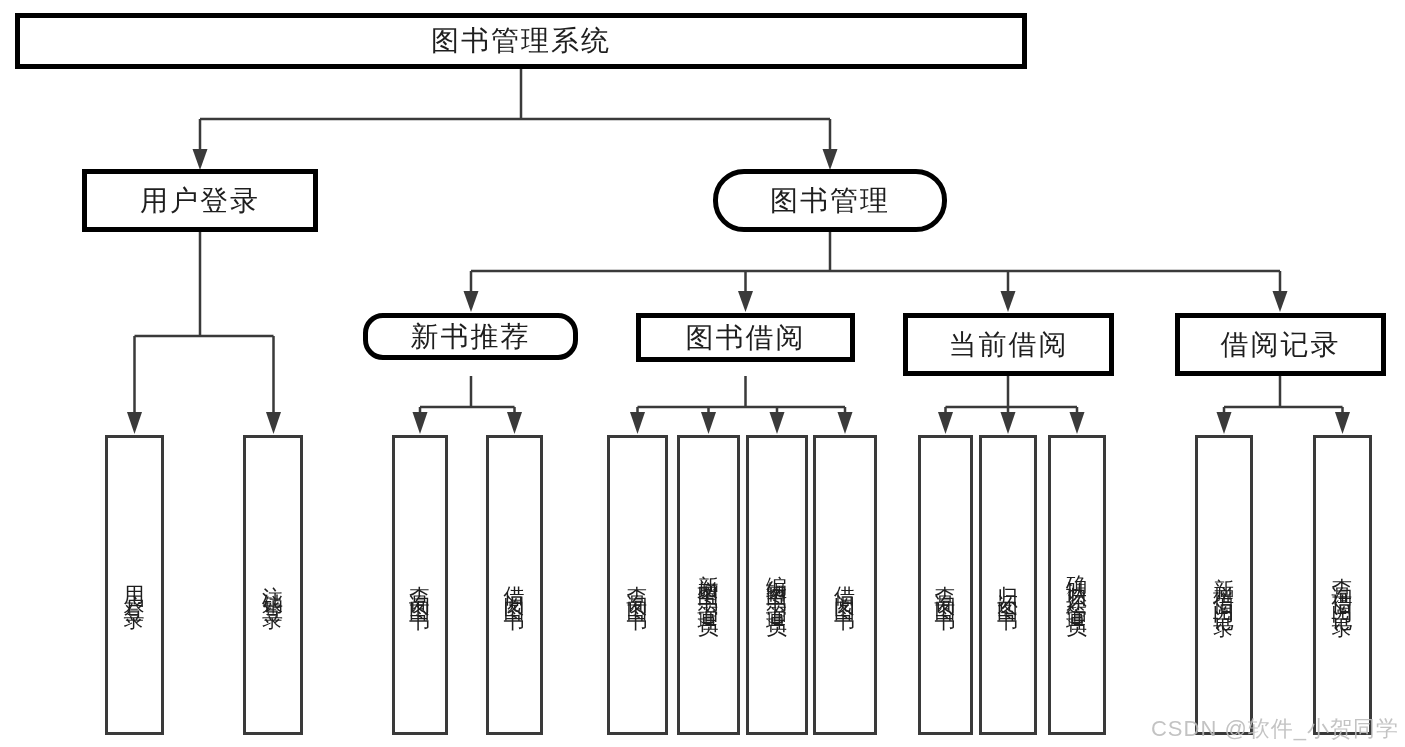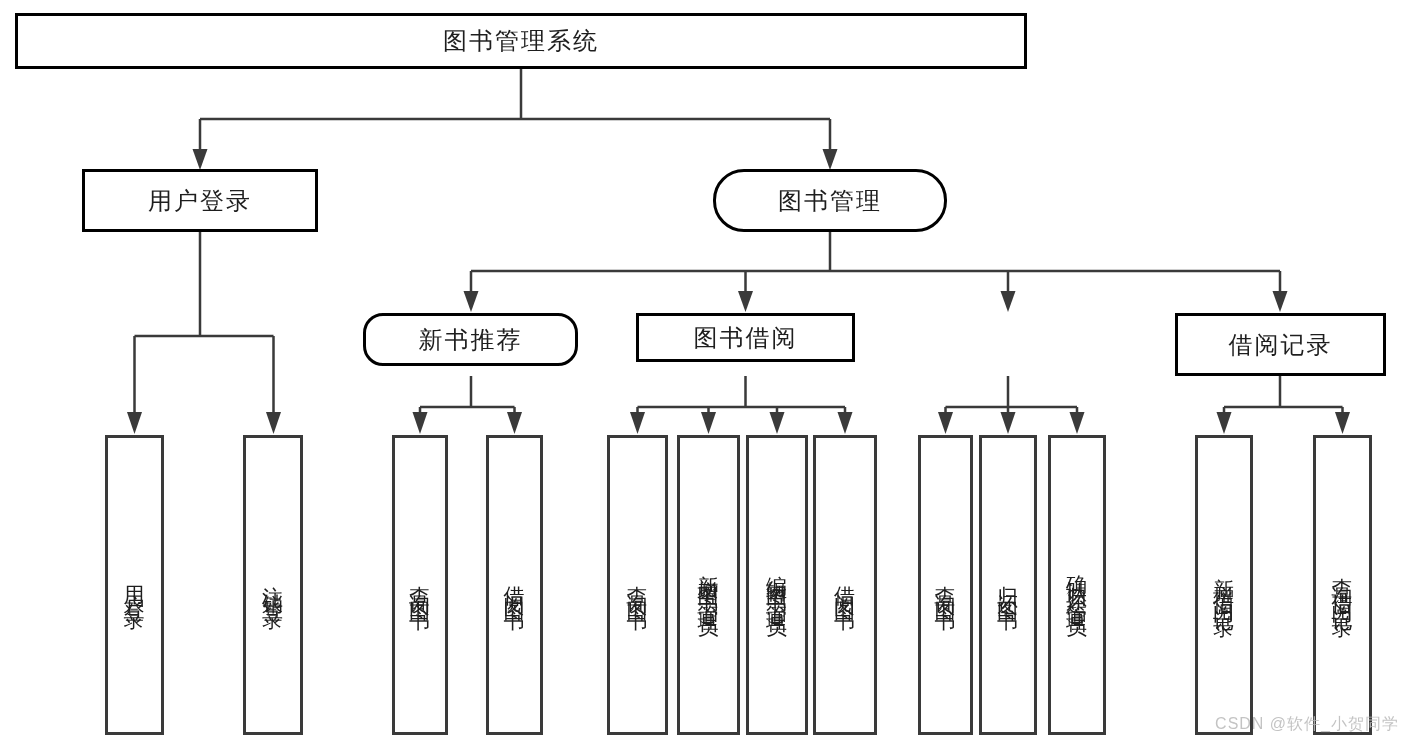--- a/index.html
+++ b/index.html
@@ -13,26 +13,26 @@
   }
   #connectors {
     position: absolute;
     left: 0; top: 0;
     width: 1405px; height: 747px;
     z-index: 1;
   }
   .node {
     position: absolute;
     box-sizing: border-box;
-    border: 3px solid #000000;
+    border: 5px solid #000000;
     background: #ffffff;
     display: flex;
     align-items: center;
     justify-content: center;
-    font-size: 24px;
+    font-size: 28px;
     letter-spacing: 2px;
     color: #1e1e1e;
     z-index: 2;
     white-space: nowrap;
   }
   .leaf {
     position: absolute;
     box-sizing: border-box;
     border: 3px solid #3a3a3a;
     background: #ffffff;
@@ -44,21 +44,21 @@
     font-size: 21px;
     letter-spacing: 8px;
     line-height: 1.0;
     color: #1e1e1e;
     z-index: 2;
   }
   .watermark {
     position: absolute;
     right: 6px;
     top: 714px;
-    font-size: 16px;
+    font-size: 22px;
     letter-spacing: 1px;
     color: #bdbdbd;
     opacity: 0.9;
     z-index: 5;
     white-space: nowrap;
   }
   .stroke { stroke: #3a3a3a; stroke-width: 2.5; fill: none; }
   .arrow  { fill: #3a3a3a; stroke: none; }
 </style>
 </head>
@@ -100,22 +100,23 @@
     <path class="stroke" d="M1280,376 L1280,407 M1224,407 L1342.5,407 M1224,407 L1224,414 M1342.5,407 L1342.5,414"></path>
     <polygon class="arrow" points="1224,434 1216.5,412 1231.5,412"></polygon>
     <polygon class="arrow" points="1342.5,434 1335,412 1350,412"></polygon>
   </svg>
 
   <div class="node" style="left:15px; top:13px; width:1012px; height:56px;">图书管理系统</div>
 
   <div class="node" style="left:82px; top:169px; width:236px; height:63px;">用户登录</div>
   <div class="node" style="left:713px; top:169px; width:234px; height:63px;border-radius:31px;">图书管理</div>
 
-  <div class="node" style="left:363px; top:313px; width:215px; height:53px;border-radius:20px;">新书推荐</div>
+  <div class="node" style="left:363px; top:313px; width:215px; height:47px;border-radius:20px;">新书推荐</div>
   <div class="node" style="left:636px; top:313px; width:219px; height:49px;">图书借阅</div>
+  <div class="node" style="left:903px; top:313px; width:211px; height:63px;">当前借阅</div>
   <div class="node" style="left:1175px; top:313px; width:211px; height:63px;">借阅记录</div>
 
   <div class="leaf" style="left:105px; top:435px; width:59px; height:300px;">用户登录</div>
   <div class="leaf" style="left:243px; top:435px; width:60px; height:300px;">注销登录</div>
 
   <div class="leaf" style="left:392px; top:435px; width:56px; height:300px;">查询图书</div>
   <div class="leaf" style="left:486px; top:435px; width:57px; height:300px;">借阅图书</div>
 
   <div class="leaf" style="left:607px; top:435px; width:61px; height:300px;">查询图书</div>
   <div class="leaf" style="left:677px; top:435px; width:63px; height:300px; letter-spacing:6px;">新增图书（管理员）</div>

